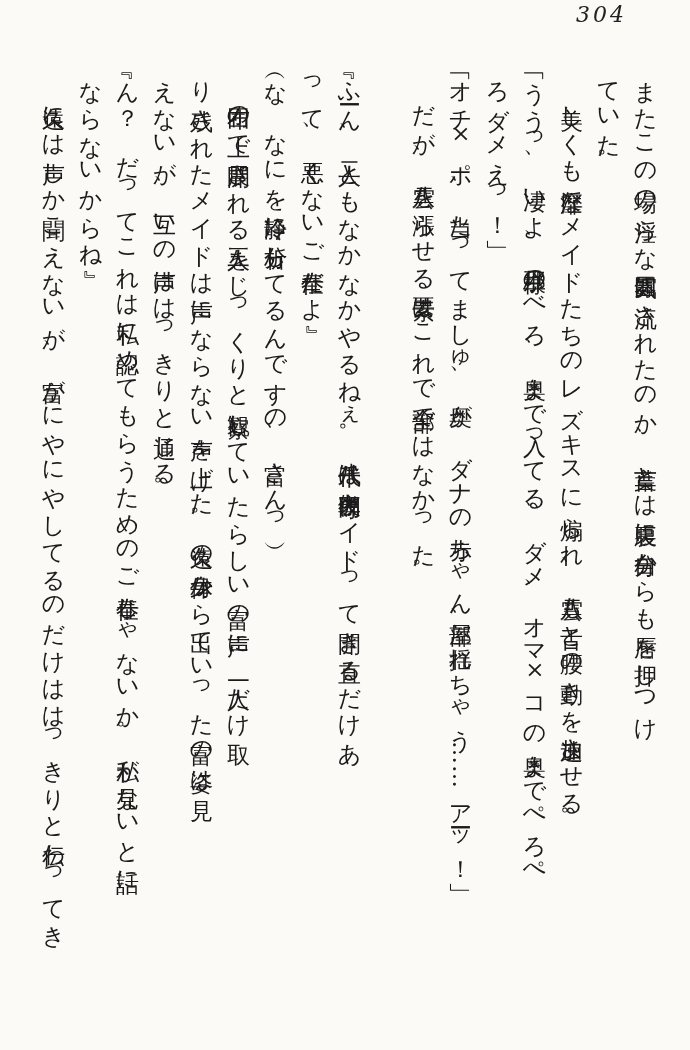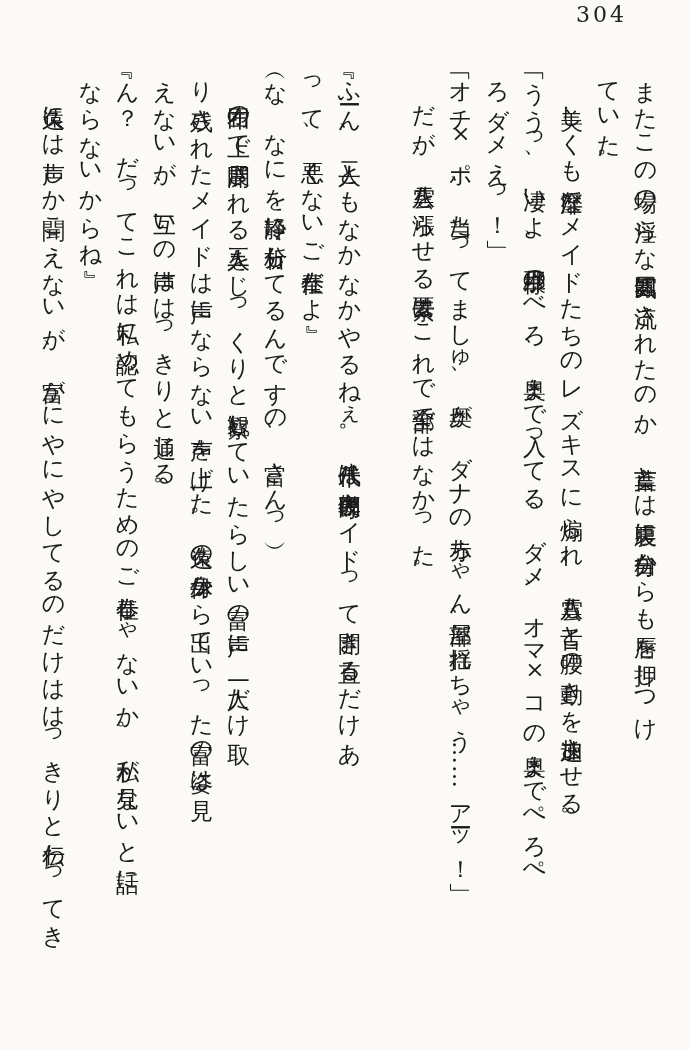--- a/index.html
+++ b/index.html
@@ -13,20 +13,21 @@
     background: #fbfaf7;
     overflow: hidden;
     font-family: "DejaVu Serif", "Liberation Serif", serif;
     color: #1b1b1b;
   }
   .page-number {
     position: absolute;
     top: 2px;
     left: 576px;
     font-size: 22px;
+    font-style: italic;
     letter-spacing: 3px;
     color: #222;
   }
   .text-block {
     position: absolute;
     top: 65px;
     right: 26px;
     height: 960px;
     writing-mode: vertical-rl;
     text-orientation: mixed;

